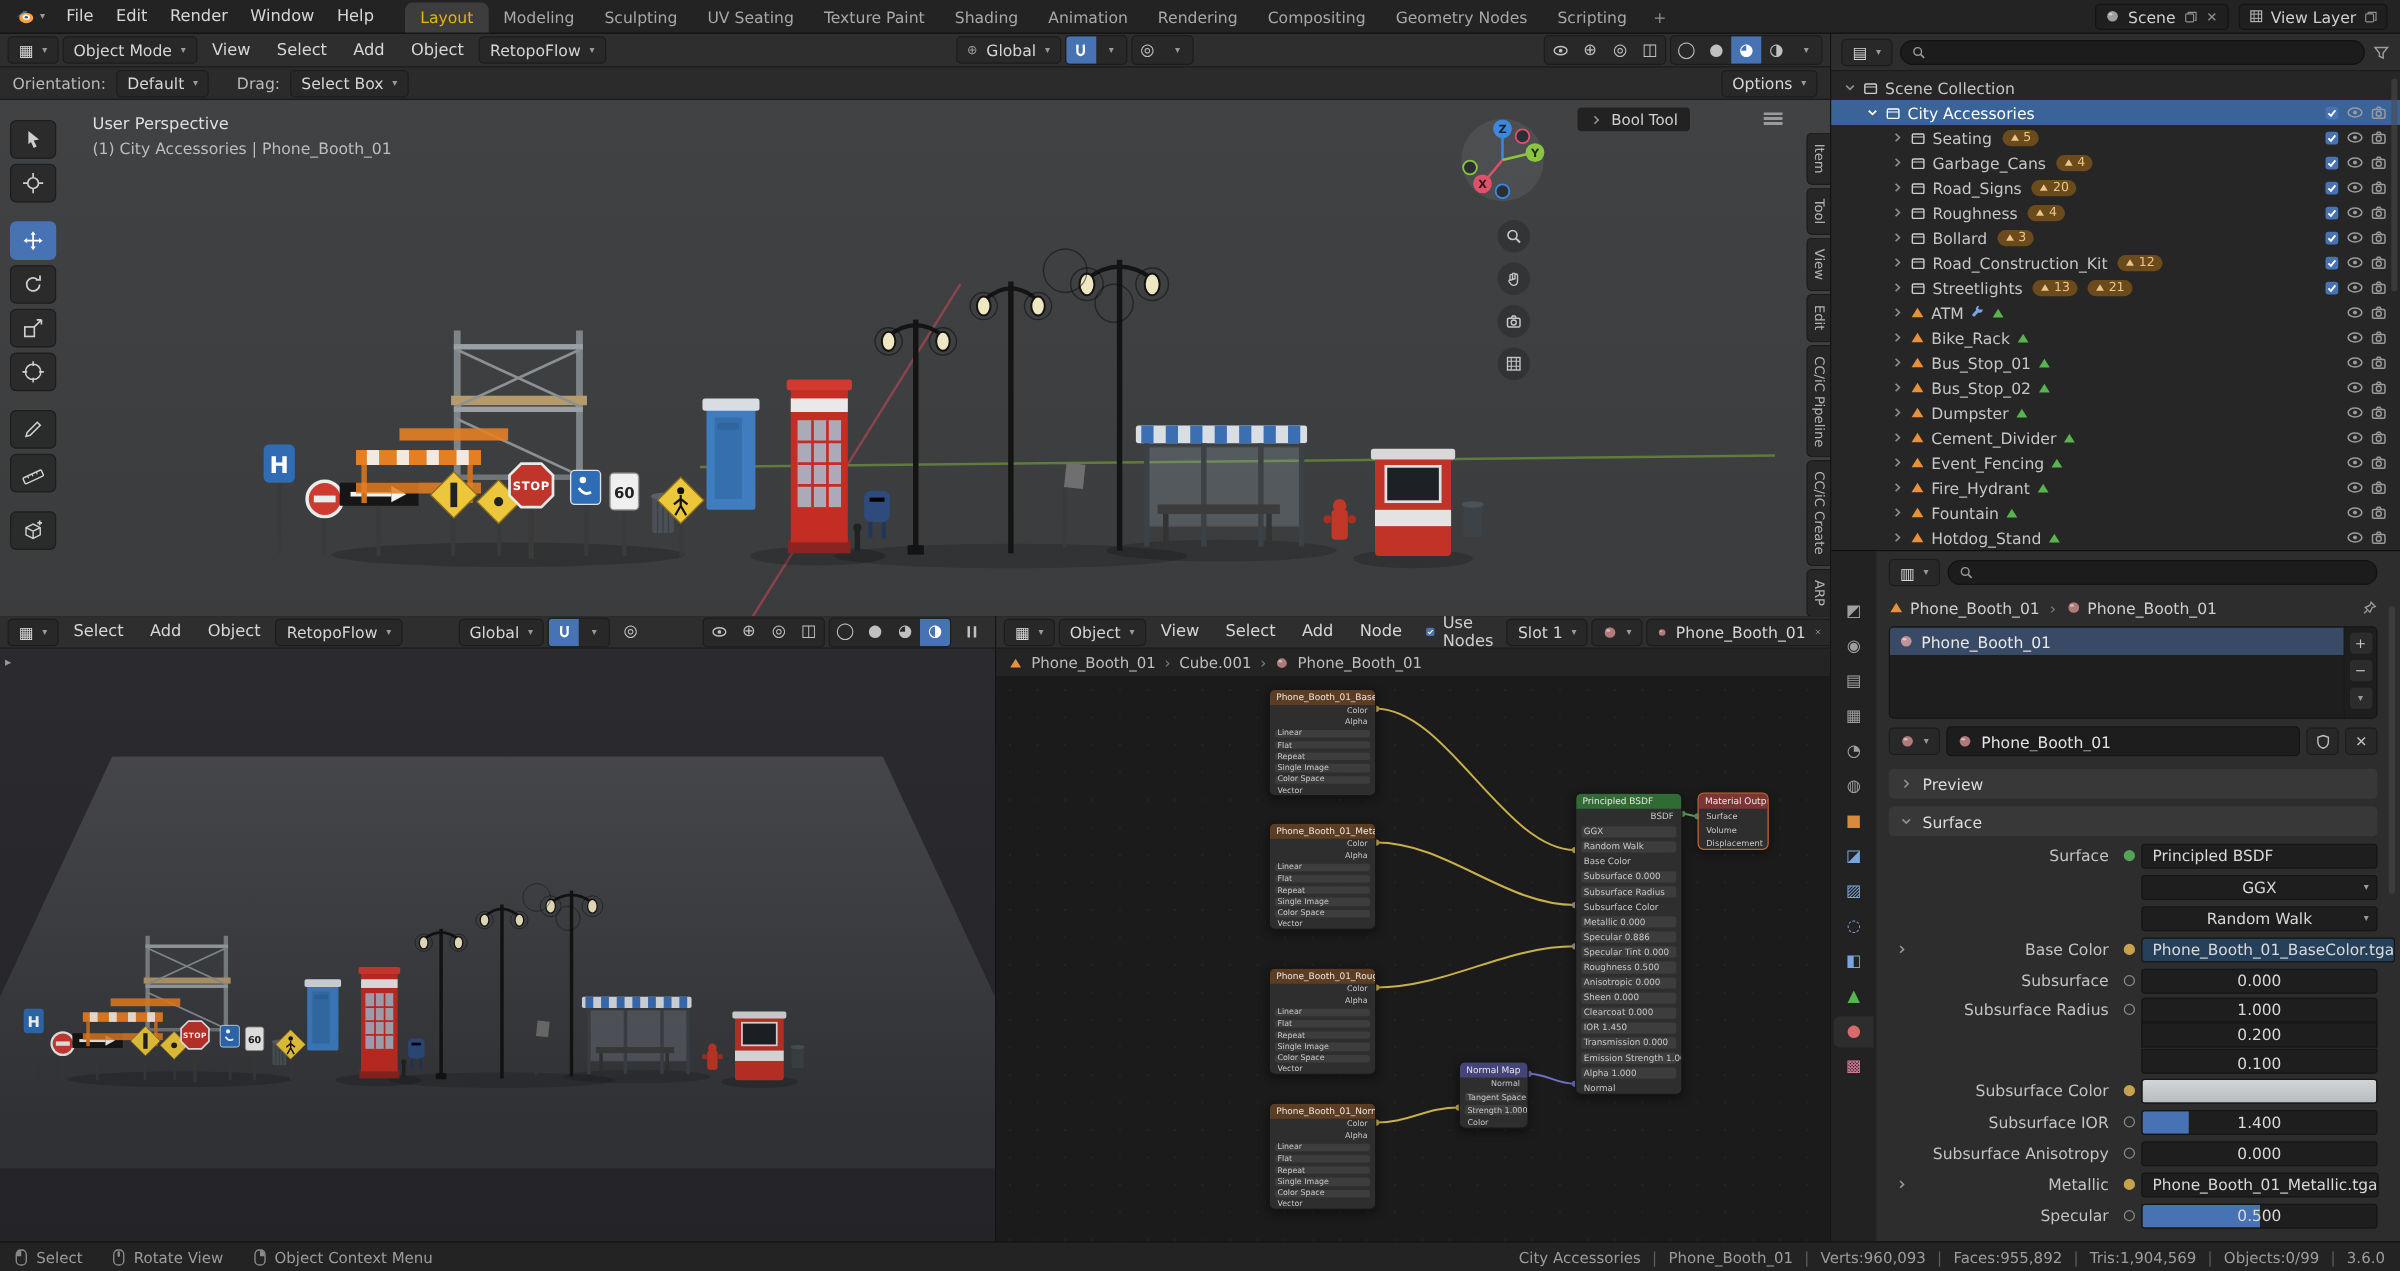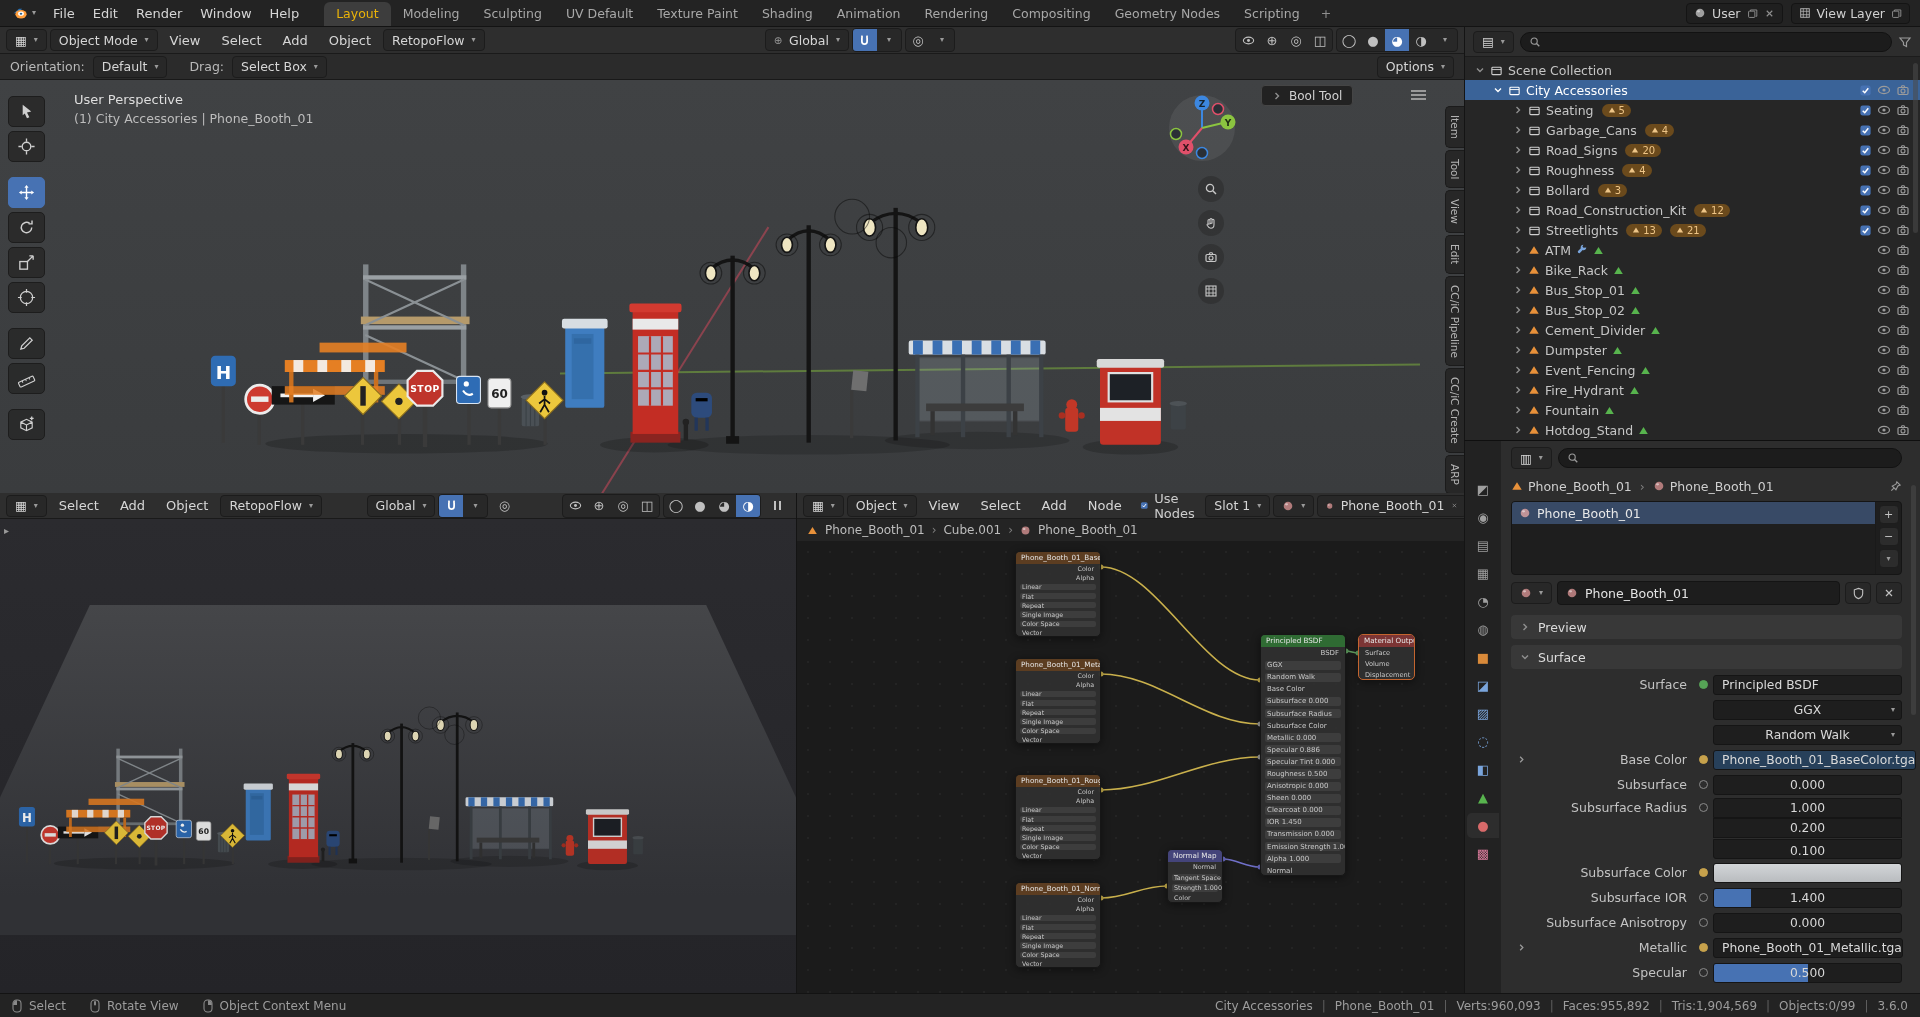--- a/index.html
+++ b/index.html
@@ -467,36 +467,36 @@
     </div>
     <span class="mi">File</span>
     <span class="mi">Edit</span>
     <span class="mi">Render</span>
     <span class="mi">Window</span>
     <span class="mi">Help</span>
     <div class="tabbar">
       <span class="wtab active">Layout</span>
       <span class="wtab">Modeling</span>
       <span class="wtab">Sculpting</span>
-      <span class="wtab">UV Default</span>
+      <span class="wtab">UV Seating</span>
       <span class="wtab">Texture Paint</span>
       <span class="wtab">Shading</span>
       <span class="wtab">Animation</span>
       <span class="wtab">Rendering</span>
       <span class="wtab">Compositing</span>
       <span class="wtab">Geometry Nodes</span>
       <span class="wtab">Scripting</span>
       <span class="wtab add">+</span>
     </div>
     <div class="tb-right">
       <div class="tb-sel">
         <svg class="i" width="12" height="12" style="color:#b5b5b5">
             <use href="#i-sphere"></use>
           </svg>
-        <span>User</span>
+        <span>Scene</span>
         <svg class="i x" width="11" height="11">
             <use href="#i-copy"></use>
           </svg>
         <svg class="i x" width="11" height="11">
             <use href="#i-x"></use>
           </svg>
       </div>
       <div class="tb-sel">
         <svg class="i" width="12" height="12" style="color:#b5b5b5">
             <use href="#i-grid"></use>
@@ -1345,40 +1345,40 @@
             <use href="#i-camera"></use>
           </svg>
       </div>
       <div class="ol-row" style="padding-left:48px">
         <svg class="i olch" width="10" height="10">
             <use href="#i-chev-r"></use>
           </svg>
         <svg class="i c-mesh" width="12" height="12">
             <use href="#i-tri"></use>
           </svg>
+        <span>Dumpster</span>
+        <svg class="i c-data" width="11" height="11">
+            <use href="#i-tri"></use>
+          </svg>
+        <span class="flex1"></span>
+        <svg class="i olr" width="14" height="14">
+            <use href="#i-eye"></use>
+          </svg>
+        <svg class="i olr" width="14" height="14">
+            <use href="#i-camera"></use>
+          </svg>
+      </div>
+      <div class="ol-row" style="padding-left:48px">
+        <svg class="i olch" width="10" height="10">
+            <use href="#i-chev-r"></use>
+          </svg>
+        <svg class="i c-mesh" width="12" height="12">
+            <use href="#i-tri"></use>
+          </svg>
         <span>Cement_Divider</span>
-        <svg class="i c-data" width="11" height="11">
-            <use href="#i-tri"></use>
-          </svg>
-        <span class="flex1"></span>
-        <svg class="i olr" width="14" height="14">
-            <use href="#i-eye"></use>
-          </svg>
-        <svg class="i olr" width="14" height="14">
-            <use href="#i-camera"></use>
-          </svg>
-      </div>
-      <div class="ol-row" style="padding-left:48px">
-        <svg class="i olch" width="10" height="10">
-            <use href="#i-chev-r"></use>
-          </svg>
-        <svg class="i c-mesh" width="12" height="12">
-            <use href="#i-tri"></use>
-          </svg>
-        <span>Dumpster</span>
         <svg class="i c-data" width="11" height="11">
             <use href="#i-tri"></use>
           </svg>
         <span class="flex1"></span>
         <svg class="i olr" width="14" height="14">
             <use href="#i-eye"></use>
           </svg>
         <svg class="i olr" width="14" height="14">
             <use href="#i-camera"></use>
           </svg>

